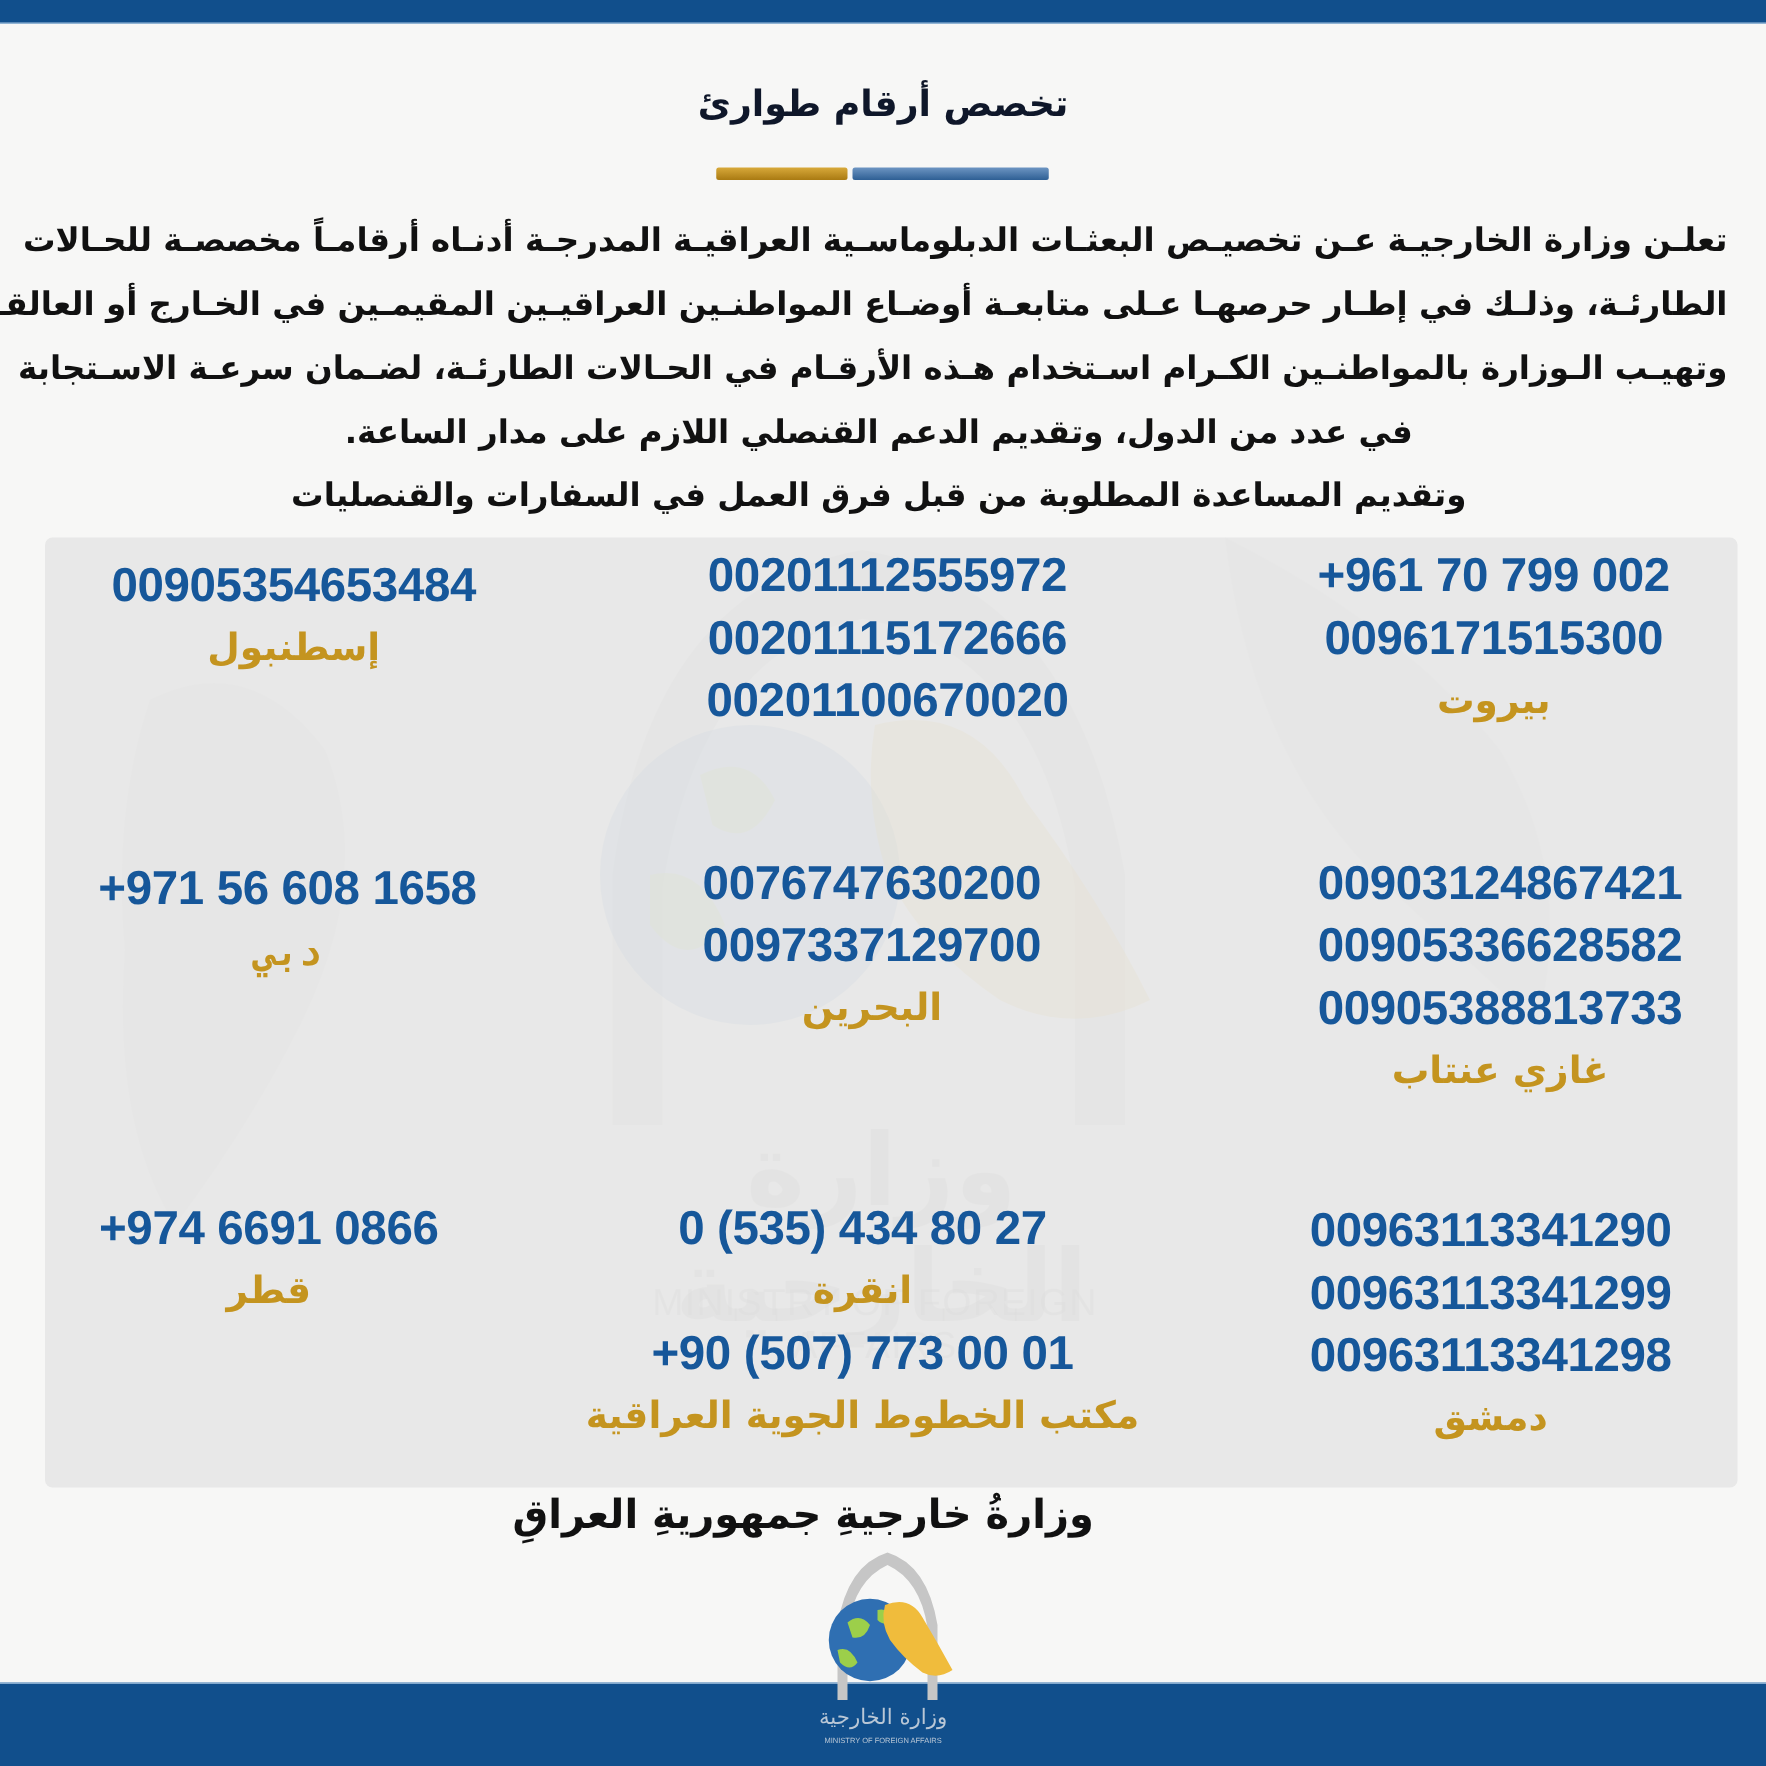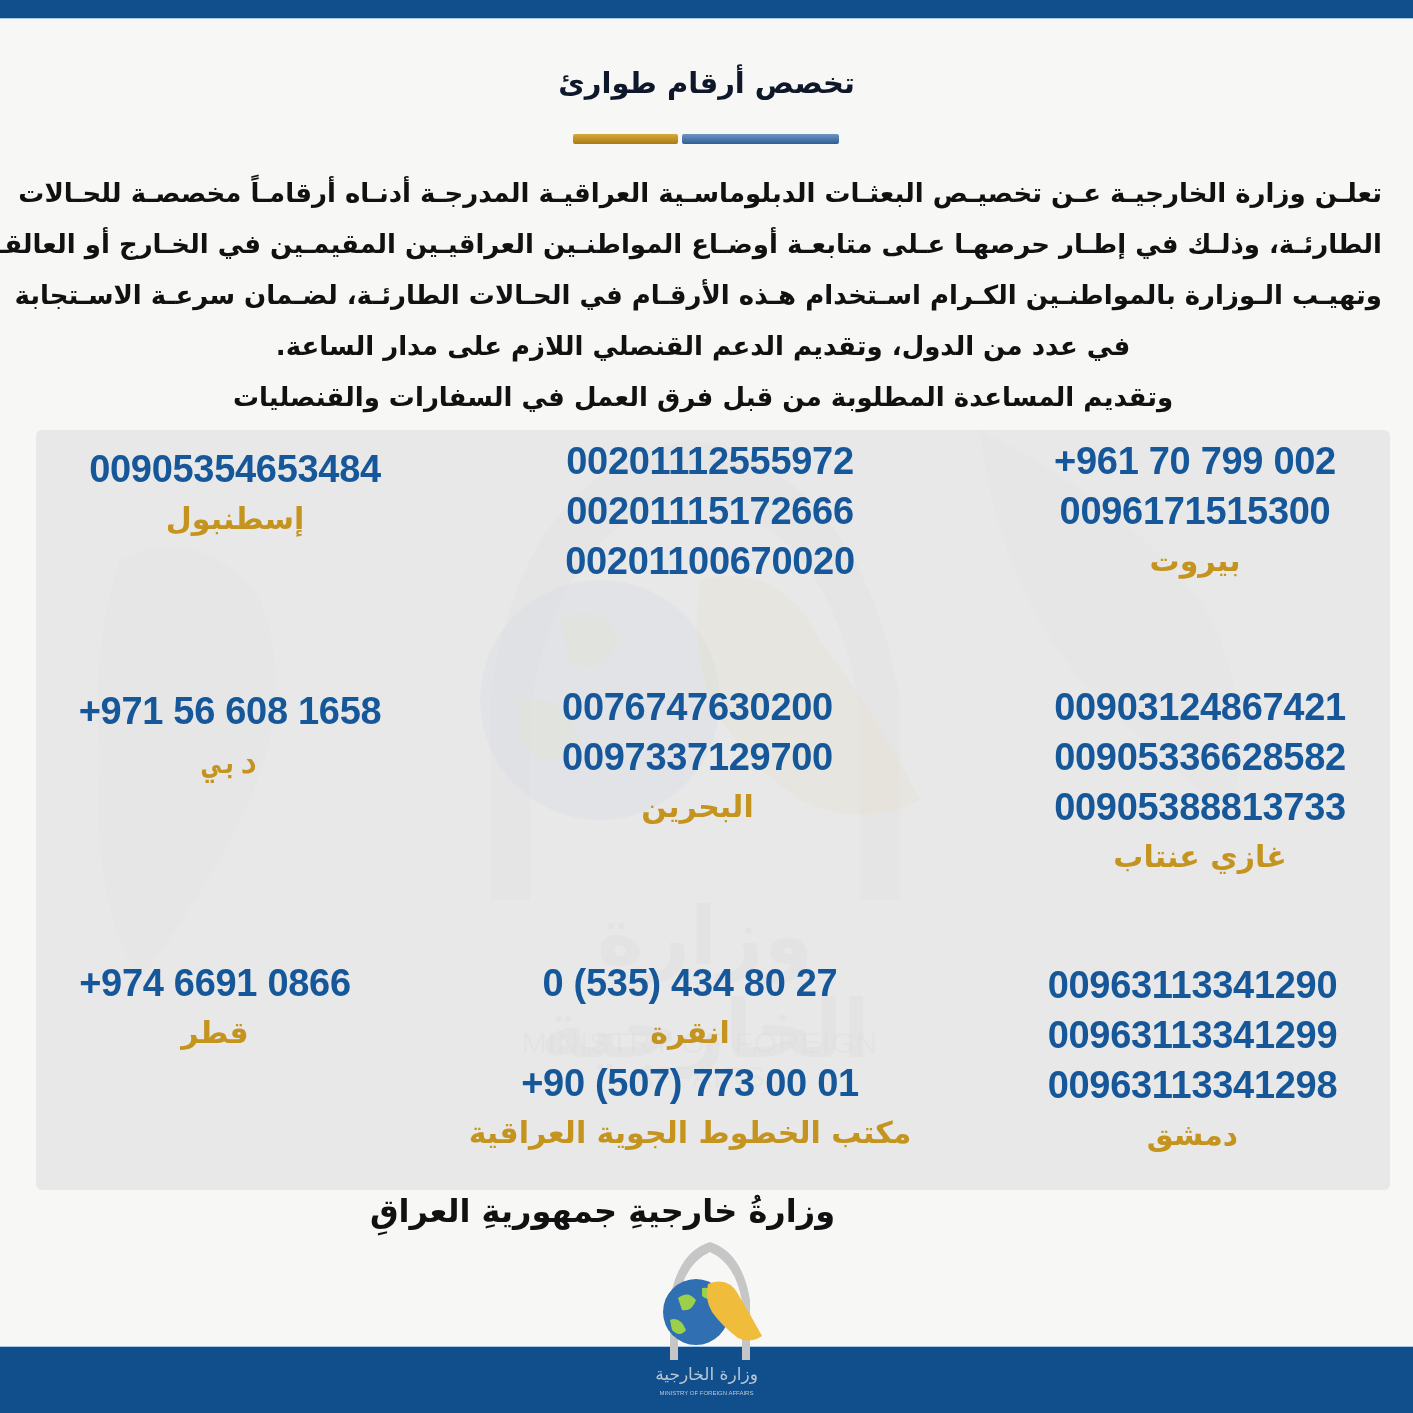--- a/index.html
+++ b/index.html
@@ -48,21 +48,21 @@
   .phone {
     display:block; font-family:"Liberation Sans", sans-serif; font-weight:bold;
     color:#16579a; font-size:38px; line-height:50px; letter-spacing:-0.3px;
   }
   .city {
     display:block; direction:rtl; font-weight:bold; color:#c4941f;
     font-size:30px; line-height:50px;
   }
   .footer-name {
     position:absolute; left:0; width:1205px; top:1192px; text-align:center;
-    direction:rtl; font-size:32px; font-weight:bold; color:#111;
+    direction:rtl; font-size:32px; font-weight:bold; color:#111;padding-left:40px;
   }
   .logo {
     position:absolute; left:650px; top:1240px; width:120px; height:165px;
   }
   .logo-text {
     position:absolute; left:0; width:1413px; top:1364px; text-align:center;
     direction:rtl; font-size:17px; color:#b9c7d6;
   }
   .logo-sub {
     position:absolute; left:0; width:1413px; top:1390px; text-align:center;

